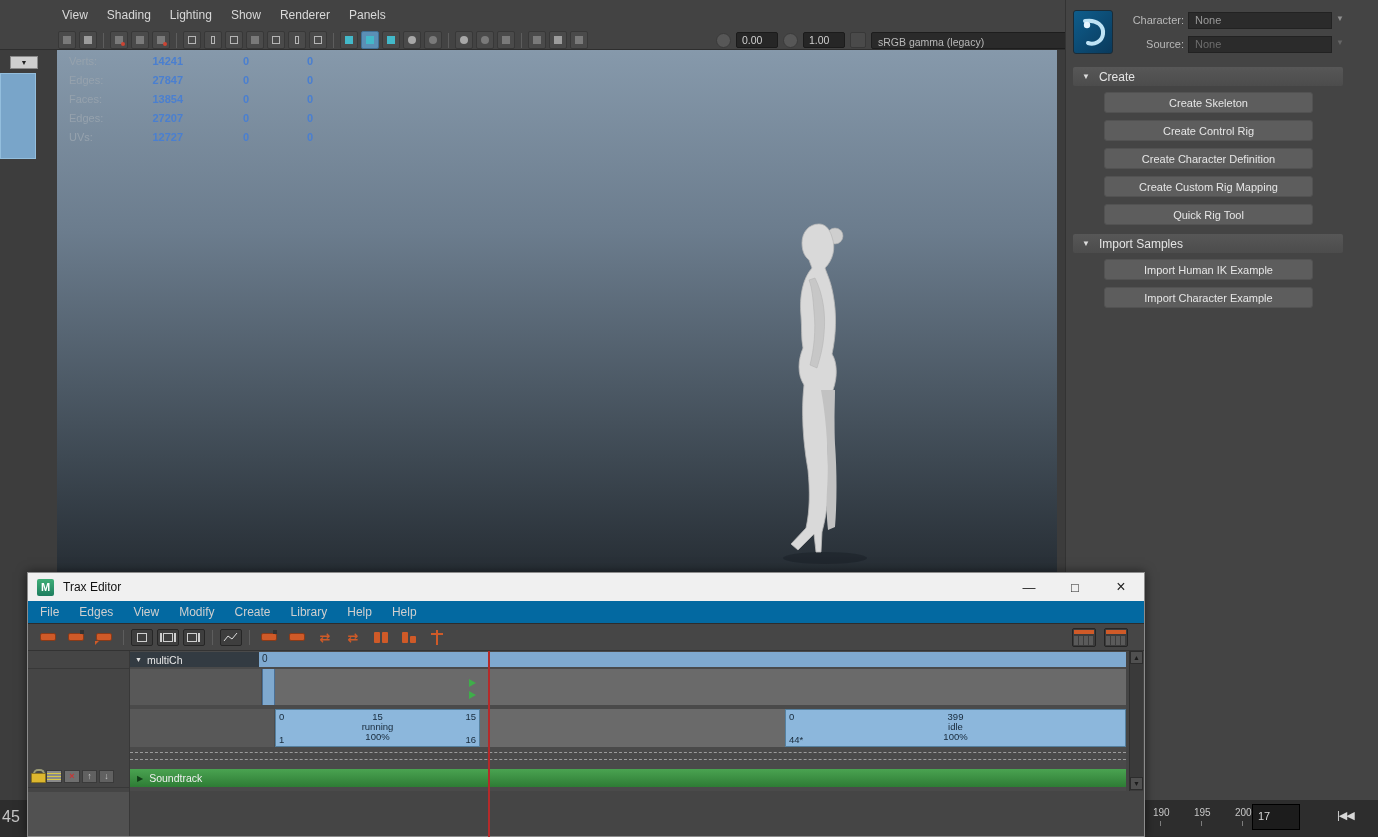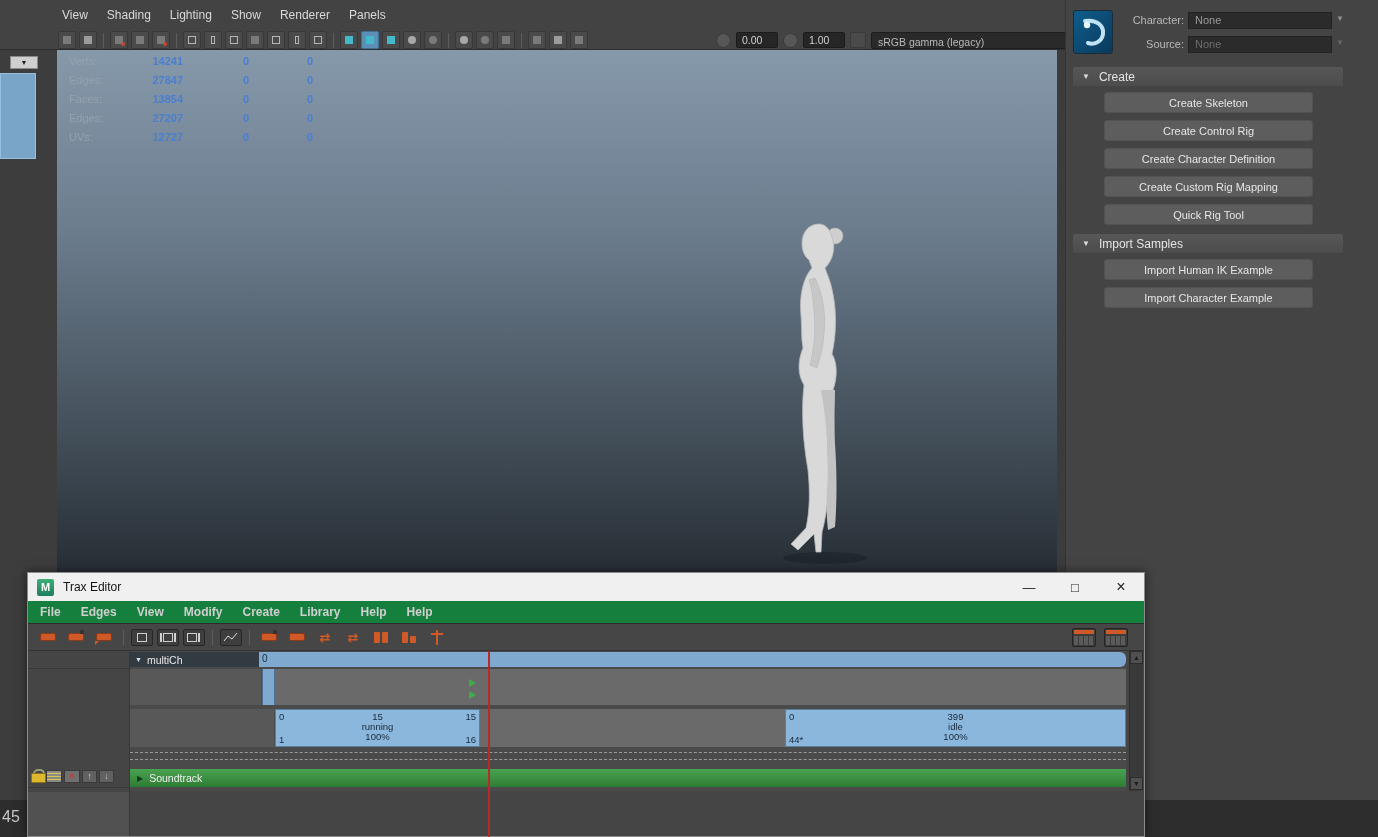--- a/index.html
+++ b/index.html
@@ -68,21 +68,21 @@
   .gotostart{position:absolute;left:192px;top:9px;color:#d8d8d8;font-size:11px;letter-spacing:-1px;}
 
   
   .trax{position:absolute;left:27px;top:572px;width:1118px;height:265px;background:#454545;border:1px solid #8c8c8c;box-shadow:0 0 10px rgba(0,0,0,.55);z-index:20;}
   .t-titlebar{position:absolute;left:0;top:0;width:100%;height:28px;background:#f0f0f0;display:flex;align-items:center;}
   .t-ico{width:17px;height:17px;margin-left:9px;border-radius:2px;background:linear-gradient(#3fae77,#1d7d5e);
     color:#fff;font-size:11px;font-weight:bold;display:flex;align-items:center;justify-content:center;}
   .t-title{margin-left:9px;color:#111;font-size:12px;}
   .t-ctrls{position:absolute;right:0;top:0;height:28px;display:flex;}
   .t-ctrl{width:46px;height:28px;display:flex;align-items:center;justify-content:center;color:#222;font-size:13px;cursor:default;}
-  .t-menubar{position:absolute;left:0;top:28px;width:100%;height:23px;background:#15803d;border-bottom:1px solid #2d2d2d;display:flex;align-items:center;padding-left:2px;font-weight:bold;}
+  .t-menubar{position:absolute;left:0;top:28px;width:100%;height:23px;background:#0369a1;border-bottom:1px solid #2d2d2d;display:flex;align-items:center;padding-left:2px;}
   .t-mitem{padding:0 10px;color:#cfcfcf;font-size:12px;}
   .t-toolbar{position:absolute;left:0;top:51px;width:100%;height:27px;background:#464646;border-bottom:1px solid #333;display:flex;align-items:center;padding-left:8px;gap:4px;}
   .tic{width:24px;height:20px;position:relative;display:flex;align-items:center;justify-content:center;border-radius:2px;flex:0 0 auto;}
   .ob{width:16px;height:8px;background:#cf5a28;border-radius:2px;border:1px solid #8a3a18;position:relative;}
   .ob .pin{position:absolute;right:-1px;top:-4px;width:4px;height:4px;background:#333;}
   .ob .arr{position:absolute;left:-2px;bottom:-5px;width:0;height:0;border-top:4px solid #cf5a28;border-right:4px solid transparent;}
   .tic.frame{border:1px solid #262626;background:#3e3e3e;width:22px;height:17px;}
   .ifr{width:10px;height:9px;border:1px solid #cfcfcf;}
   .ibar{width:2px;height:9px;background:#cfcfcf;margin:0 1px;}
   .pr{display:flex;gap:2px;}
@@ -102,21 +102,21 @@
   .g-div{position:absolute;left:0;width:102px;height:1px;background:#383838;}
   .grow{position:absolute;left:3px;width:96px;height:16px;display:flex;gap:2px;align-items:center;}
   .g-lock{width:13px;height:14px;position:relative;}
   .g-lock::before{content:"";position:absolute;left:2px;top:0;width:8px;height:8px;border:2px solid #9a9a74;border-bottom:none;border-radius:5px 5px 0 0;}
   .g-lock::after{content:"";position:absolute;left:0;bottom:0;width:13px;height:8px;background:#ddb72e;border:1px solid #8a7420;border-radius:1px;}
   .g-sheet{width:16px;height:13px;border:1px solid #3a3a3a;background:repeating-linear-gradient(0deg,#8a8a8a 0 2px,#d8c84a 2px 3px);}
   .g-box{width:16px;height:13px;border:1px solid #3a3a3a;background:#6f6f6f;display:flex;align-items:center;justify-content:center;font-size:9px;color:#cc3333;font-weight:bold;line-height:1;}
   .g-arr{width:15px;height:13px;border:1px solid #3a3a3a;background:#616161;display:flex;align-items:center;justify-content:center;font-size:9px;color:#c9c9c9;line-height:1;}
 
   .tracks{position:absolute;left:102px;top:78px;width:996px;height:140px;background:#4a4a4a;overflow:hidden;}
-  .sumbar{position:absolute;left:0;top:1px;width:996px;height:15px;background:#7fa9cf;display:flex;border-radius:6px;}
+  .sumbar{position:absolute;left:0;top:1px;width:996px;height:15px;background:#7fa9cf;display:flex;}
   .sumlabel{width:129px;height:15px;background:#333b42;display:flex;align-items:center;gap:5px;padding-left:5px;color:#e8e8e8;font-size:10.5px;flex:0 0 auto;}
   .sumlabel .tri{font-size:7px;color:#e0e0e0;}
   .sumzero{color:#1d2d3a;font-size:10px;padding:1px 0 0 3px;}
   .trackrow{position:absolute;left:0;width:996px;background:#6a6a6a;}
   .leftblock{position:absolute;left:0;top:0;height:100%;background:#585858;border-right:1px solid #4c4c4c;}
   .sliver{position:absolute;top:0;height:100%;background:#7fa9cf;border-left:1px solid #4a7096;border-right:1px solid #4a7096;}
   .clip{position:absolute;font-size:9.5px;}
   .clip.yellow{background:#f1ee6d;border:1px solid #a3a04a;color:#3c3c20;}
   .clip.blue{background:#8cb7dc;border:1px solid #55809f;color:#17293a;}
   .clip span{position:absolute;white-space:nowrap;}
@@ -306,20 +306,30 @@
     <div class="sect-hdr" style="top:234px;">
       <span class="tri">▼</span>
       <span>Import Samples</span>
     </div>
     <div class="pbtn" style="top:259px;">Import Human IK Example</div>
     <div class="pbtn" style="top:287px;">Import Character Example</div>
   </div>
 
   <div class="tl-strip">
     <span class="tl-left-label">45</span>
+    <div class="tl-right">
+      <span class="tick" style="left:8px;">190</span>
+      <span class="tick" style="left:49px;">195</span>
+      <span class="tick" style="left:90px;">200</span>
+      <span class="tickmark" style="left:15px;"></span>
+      <span class="tickmark" style="left:56px;"></span>
+      <span class="tickmark" style="left:97px;"></span>
+      <div class="framefield">17</div>
+      <span class="gotostart">|◀◀</span>
+    </div>
   </div>
 
   <div class="trax">
     <div class="t-titlebar">
       <div class="t-ico">M</div>
       <span class="t-title">Trax Editor</span>
       <div class="t-ctrls">
         <span class="t-ctrl">—</span>
         <span class="t-ctrl">□</span>
         <span class="t-ctrl" style="font-size:16px;">×</span>

